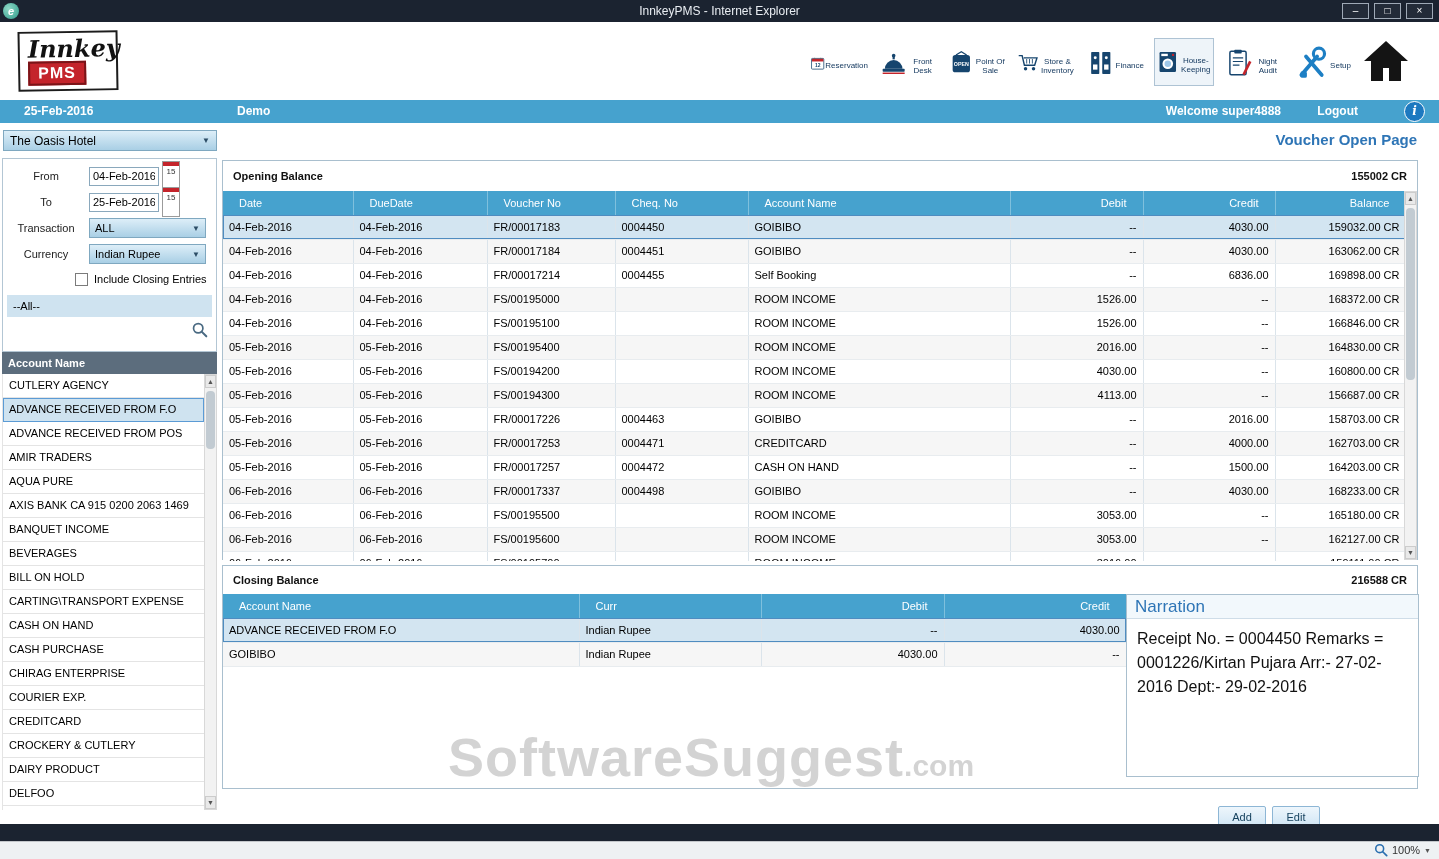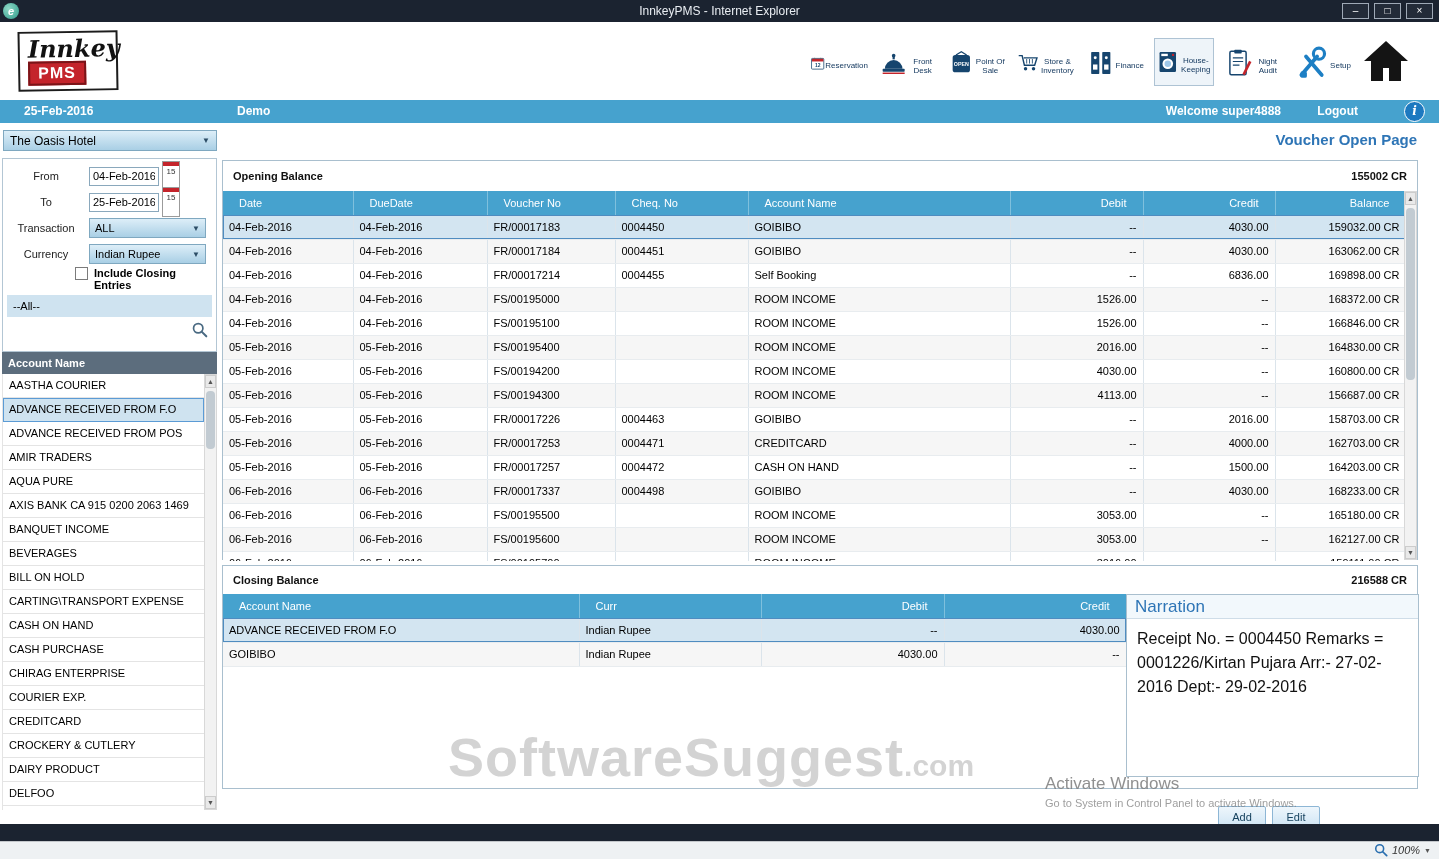--- a/index.html
+++ b/index.html
@@ -58,21 +58,21 @@
   .flabel { width:86px; text-align:center; font-size:11px; color:#222; }
   .dateinput { width:70px; height:19px; border:1px solid #8aa8bc; font-size:11px; padding:0 3px;
     font-family:"Liberation Sans", sans-serif; }
   .calbtn { width:18px; height:30px; margin-left:3px; border:1px solid #9b9b9b; background:#fff; position:relative;
     cursor:pointer; display:block; }
   .cal-top { position:absolute; top:0; left:0; right:0; height:4px; background:#c4242b; }
   .cal-num { position:absolute; top:5px; left:0; right:0; text-align:center; font-size:8px; color:#333; }
   .ddl { width:117px; height:20px; background:linear-gradient(#ddeef8,#a9cfe5); border:1px solid #7fa8c0;
     display:flex; align-items:center; font-size:11px; padding:0 5px; cursor:pointer; }
   .ddl .dd-arrow { margin-left:auto; font-size:8px; color:#2c4d66; }
-  .chkrow { display:flex; align-items:flex-start; height:24px; padding-left:72px;font-weight:bold; }
+  .chkrow { display:flex; align-items:center; height:24px; padding-left:72px; }
   .checkbox { width:13px; height:13px; border:1px solid #7b7b7b; background:#fff; cursor:pointer; }
   .chklabel { font-size:11px; margin-left:6px; }
   .allfield { margin:4px 4px 0 4px; height:22px; background:#cfe3f0; font-size:11px; line-height:22px; padding-left:6px; }
   .searchrow { height:26px; position:relative; }
   .searchicon { position:absolute; right:8px; top:4px; width:17px; height:17px; cursor:pointer; }
   .list-header { position:absolute; top:229px; left:2px; width:215px; height:22px; background:#5c6d7d; color:#fff;
     font-size:11px; font-weight:bold; line-height:22px; padding-left:6px; }
   .account-list { position:absolute; top:251px; left:2px; width:202px; height:436px; overflow:hidden; border-left:1px solid #e4e4e4; }
   .acct { height:24px; line-height:23px; font-size:11px; padding-left:6px; border-bottom:1px solid #e4e4e4;
     white-space:nowrap; overflow:hidden; cursor:pointer; background:#fff; }
@@ -128,21 +128,21 @@
   .watermark { position:absolute; left:448px; top:726px; z-index:40; pointer-events:none;
     color:rgba(150,150,150,0.42); font-weight:bold; white-space:nowrap; }
   .wm-main { font-size:54px; letter-spacing:1px; }
   .wm-suffix { font-size:30px; }
   .activate { position:absolute; left:1045px; top:774px; z-index:40; pointer-events:none; color:rgba(125,125,125,0.85); }
   .act1 { font-size:17px; }
   .act2 { font-size:11px; margin-top:3px; color:rgba(125,125,125,0.75); }
 
   
   .bottombar { position:absolute; left:0; right:0; top:824px; height:17px; background:#1b2330; }
-  .statusbar { position:absolute; left:0; right:0; top:841px; height:18px; background:#eef1f3; border-top:1px solid #c3c7cb;font-style:italic; }
+  .statusbar { position:absolute; left:0; right:0; top:841px; height:18px; background:#eef1f3; border-top:1px solid #c3c7cb; }
   .zoomctl { position:absolute; right:8px; top:1px; display:flex; align-items:center; gap:4px; font-size:11px;
     color:#333; cursor:pointer; }
   .caret { font-size:7px; color:#555; }
 </style>
 </head>
 <body>
 
 <div class="screen">
 
   <div class="titlebar">
@@ -300,21 +300,21 @@
         <div class="searchrow">
           <svg class="searchicon" viewBox="0 0 20 20">
               <circle cx="8.5" cy="8.5" r="5.5" fill="none" stroke="#4a6a82" stroke-width="2"></circle>
               <path d="M12.5 12.5 L18 18" stroke="#4a6a82" stroke-width="2.4" stroke-linecap="round"></path>
             </svg>
         </div>
       </div>
 
       <div class="list-header">Account Name</div>
       <div class="account-list">
-          <div class="acct">AASTHA COURIER</div>
+          <div class="acct">CUTLERY AGENCY</div>
           <div class="acct sel">ADVANCE RECEIVED FROM F.O</div>
           <div class="acct">ADVANCE RECEIVED FROM POS</div>
           <div class="acct">AMIR TRADERS</div>
           <div class="acct">AQUA PURE</div>
           <div class="acct">AXIS BANK CA 915 0200 2063 1469</div>
           <div class="acct">BANQUET INCOME</div>
           <div class="acct">BEVERAGES</div>
           <div class="acct">BILL ON HOLD</div>
           <div class="acct">CARTING\TRANSPORT EXPENSE</div>
           <div class="acct">CASH ON HAND</div>
@@ -555,24 +555,20 @@
             <button class="btn">Edit</button>
           </div>
         </div>
       </div>
     </div>
   </div>
 
   <div class="watermark">
     <span class="wm-main">SoftwareSuggest</span><span class="wm-suffix">.com</span>
   </div>
-  <div class="activate">
-    <div class="act1">Activate Windows</div>
-    <div class="act2">Go to System in Control Panel to activate Windows.</div>
-  </div>
 
   <div class="bottombar"></div>
   <div class="statusbar">
     <div class="zoomctl">
       <svg width="14" height="14" viewBox="0 0 16 16">
           <circle cx="6.5" cy="6.5" r="4.5" fill="none" stroke="#2a6fb0" stroke-width="1.8"></circle>
           <path d="M10 10 L14.5 14.5" stroke="#2a6fb0" stroke-width="2" stroke-linecap="round"></path>
         </svg>
       <span>100%</span>
       <span class="caret">▼</span>

